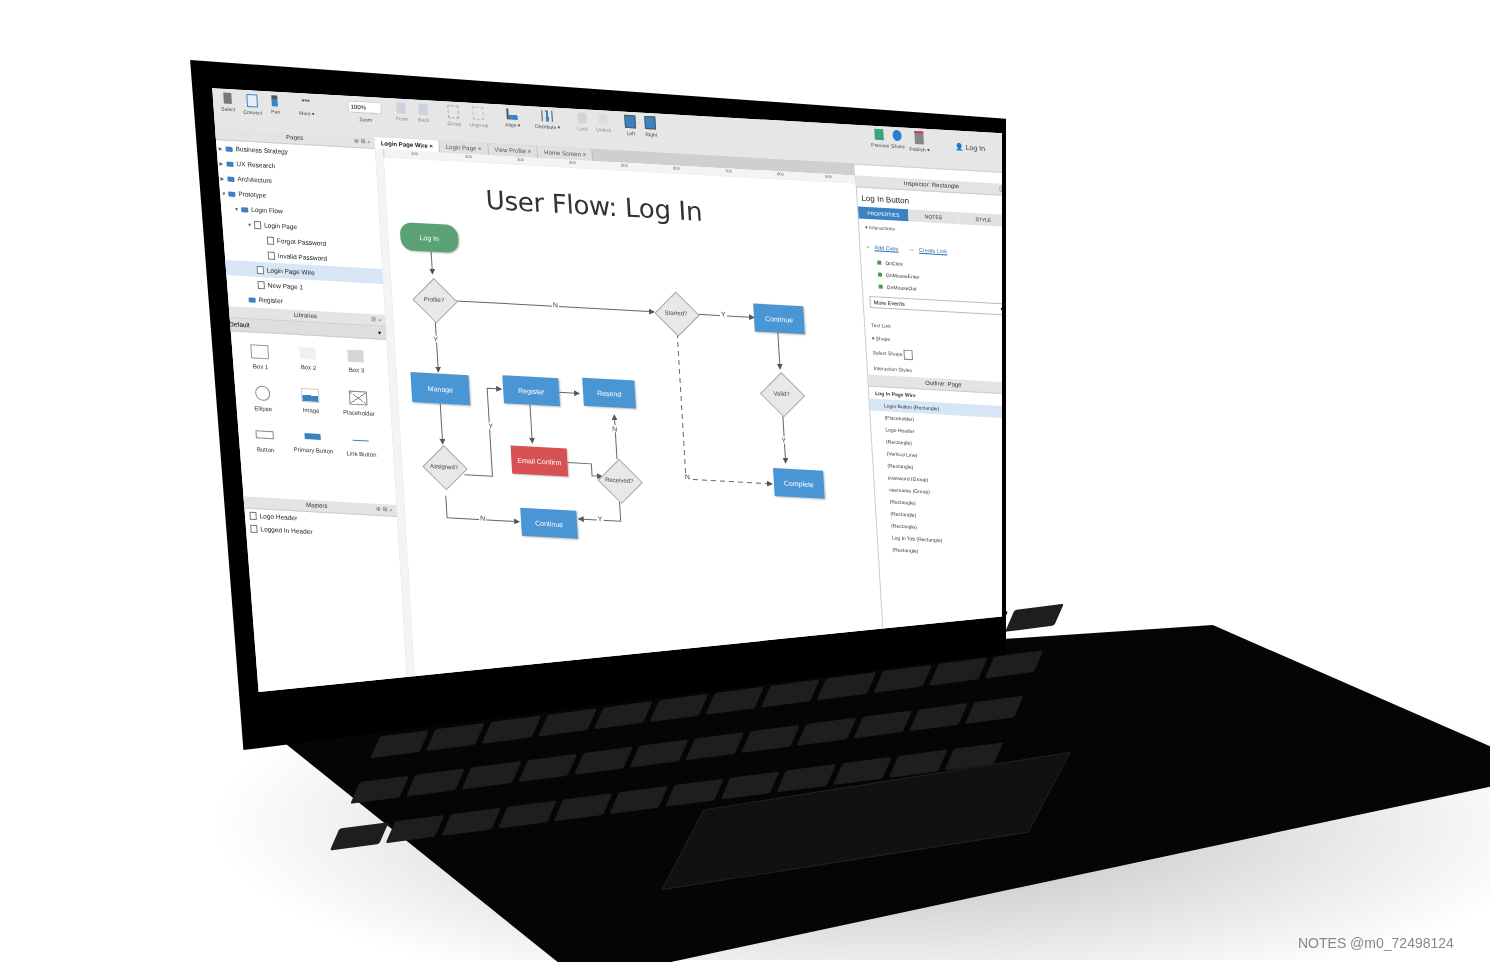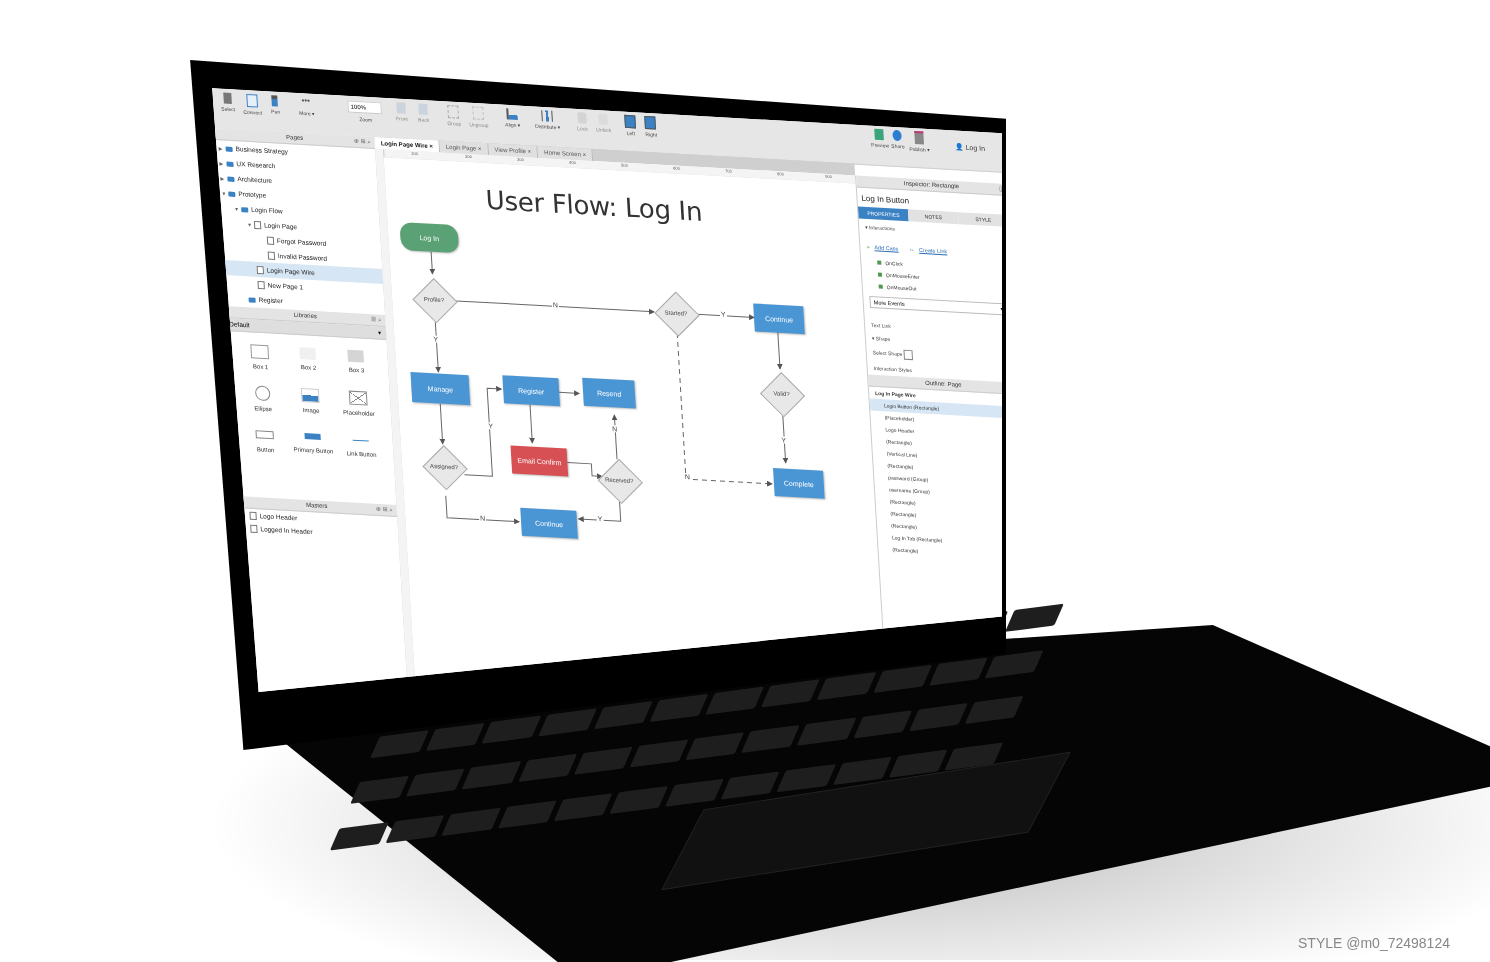--- a/index.html
+++ b/index.html
@@ -411,13 +411,13 @@
     <div class="outline-item">(Rectangle)</div>
     <div class="outline-item">(Rectangle)</div>
     <div class="outline-item">(Rectangle)</div>
     <div class="outline-item">Log In Tab (Rectangle)</div>
     <div class="outline-item">(Rectangle)</div>
   </div>
 
 </div>
 </div>
 
-<div class="watermark">STYLE @m0_72498124</div>
+<div class="watermark">NOTES @m0_72498124</div>
 
 </body></html>

